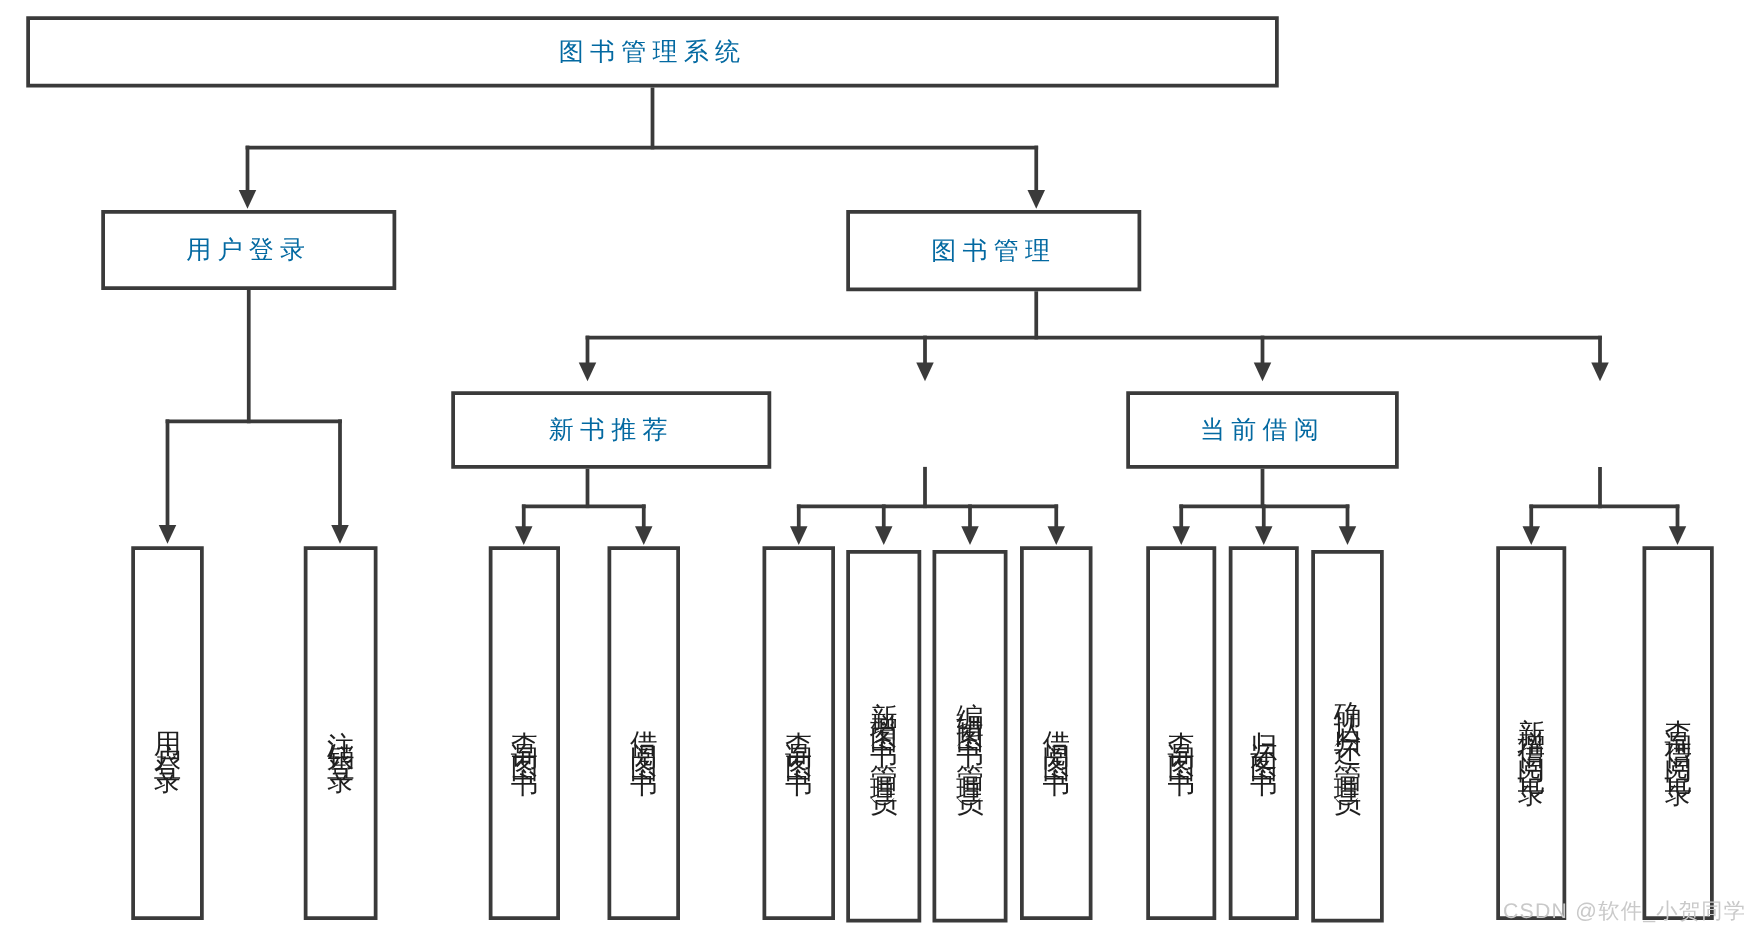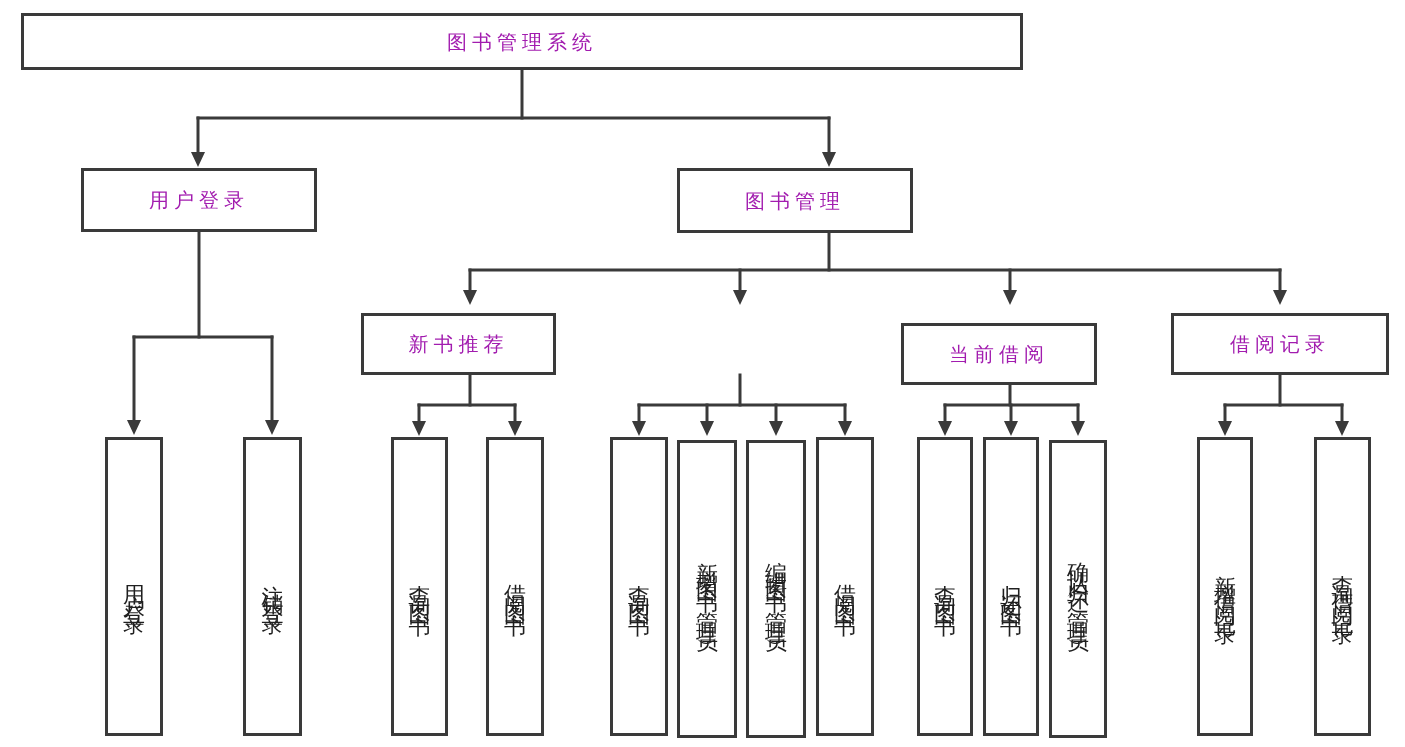--- a/index.html
+++ b/index.html
@@ -23,21 +23,21 @@
   .node {
     position: absolute;
     box-sizing: border-box;
     border: 3px solid #3a3a3a;
     background: #ffffff;
     display: flex;
     align-items: center;
     justify-content: center;
     font-size: 20px;
     letter-spacing: 5px;
-    color: #a21caf;
+    color: #0369a1;
     line-height: 1;
     white-space: nowrap;
   }
   .vnode {
     position: absolute;
     box-sizing: border-box;
     border: 3px solid #3a3a3a;
     background: #ffffff;
     display: flex;
     align-items: center;
@@ -129,36 +129,36 @@
       <polygon points="1218,421 1232,421 1225,436"></polygon>
       <polygon points="1335,421 1349,421 1342,436"></polygon>
     </g>
   </svg>
 
   <div class="node" style="left:21px; top:13px; width:1002px; height:57px;">图书管理系统</div>
 
   <div class="node" style="left:81px; top:168px; width:236px; height:64px;">用户登录</div>
   <div class="node" style="left:677px; top:168px; width:236px; height:65px;">图书管理</div>
 
-  <div class="node" style="left:361px; top:313px; width:195px; height:62px;">新书推荐</div>
-  <div class="node" style="left:901px; top:323px; width:196px; height:62px;">当前借阅</div>
-  <div class="node" style="left:1171px; top:313px; width:218px; height:62px;">借阅记录</div>
+  <div class="node" style="left:361px; top:313px; width:256px; height:62px;">新书推荐</div>
+  <div class="node" style="left:901px; top:313px; width:218px; height:62px;">当前借阅</div>
 
   <div class="vnode" style="left:105px; top:437px; width:58px; height:299px;">用户登录</div>
   <div class="vnode" style="left:243px; top:437px; width:59px; height:299px;">注销登录</div>
 
   <div class="vnode" style="left:391px; top:437px; width:57px; height:299px;">查询图书</div>
   <div class="vnode" style="left:486px; top:437px; width:58px; height:299px;">借阅图书</div>
 
   <div class="vnode" style="left:610px; top:437px; width:58px; height:299px;">查询图书</div>
   <div class="vnode" style="left:677px; top:440px; width:60px; height:298px;">新增图书（管理员）</div>
   <div class="vnode" style="left:746px; top:440px; width:60px; height:298px;">编辑图书（管理员）</div>
   <div class="vnode" style="left:816px; top:437px; width:58px; height:299px;">借阅图书</div>
 
   <div class="vnode" style="left:917px; top:437px; width:56px; height:299px;">查询图书</div>
   <div class="vnode" style="left:983px; top:437px; width:56px; height:299px;">归还图书</div>
   <div class="vnode" style="left:1049px; top:440px; width:58px; height:298px;">确认归还（管理员）</div>
 
   <div class="vnode" style="left:1197px; top:437px; width:56px; height:299px;">新增借阅记录</div>
   <div class="vnode" style="left:1314px; top:437px; width:57px; height:299px;">查询借阅记录</div>
 
+  <div class="watermark">CSDN @软件_小贺同学</div>
 
 </div>
 
 </body></html>

